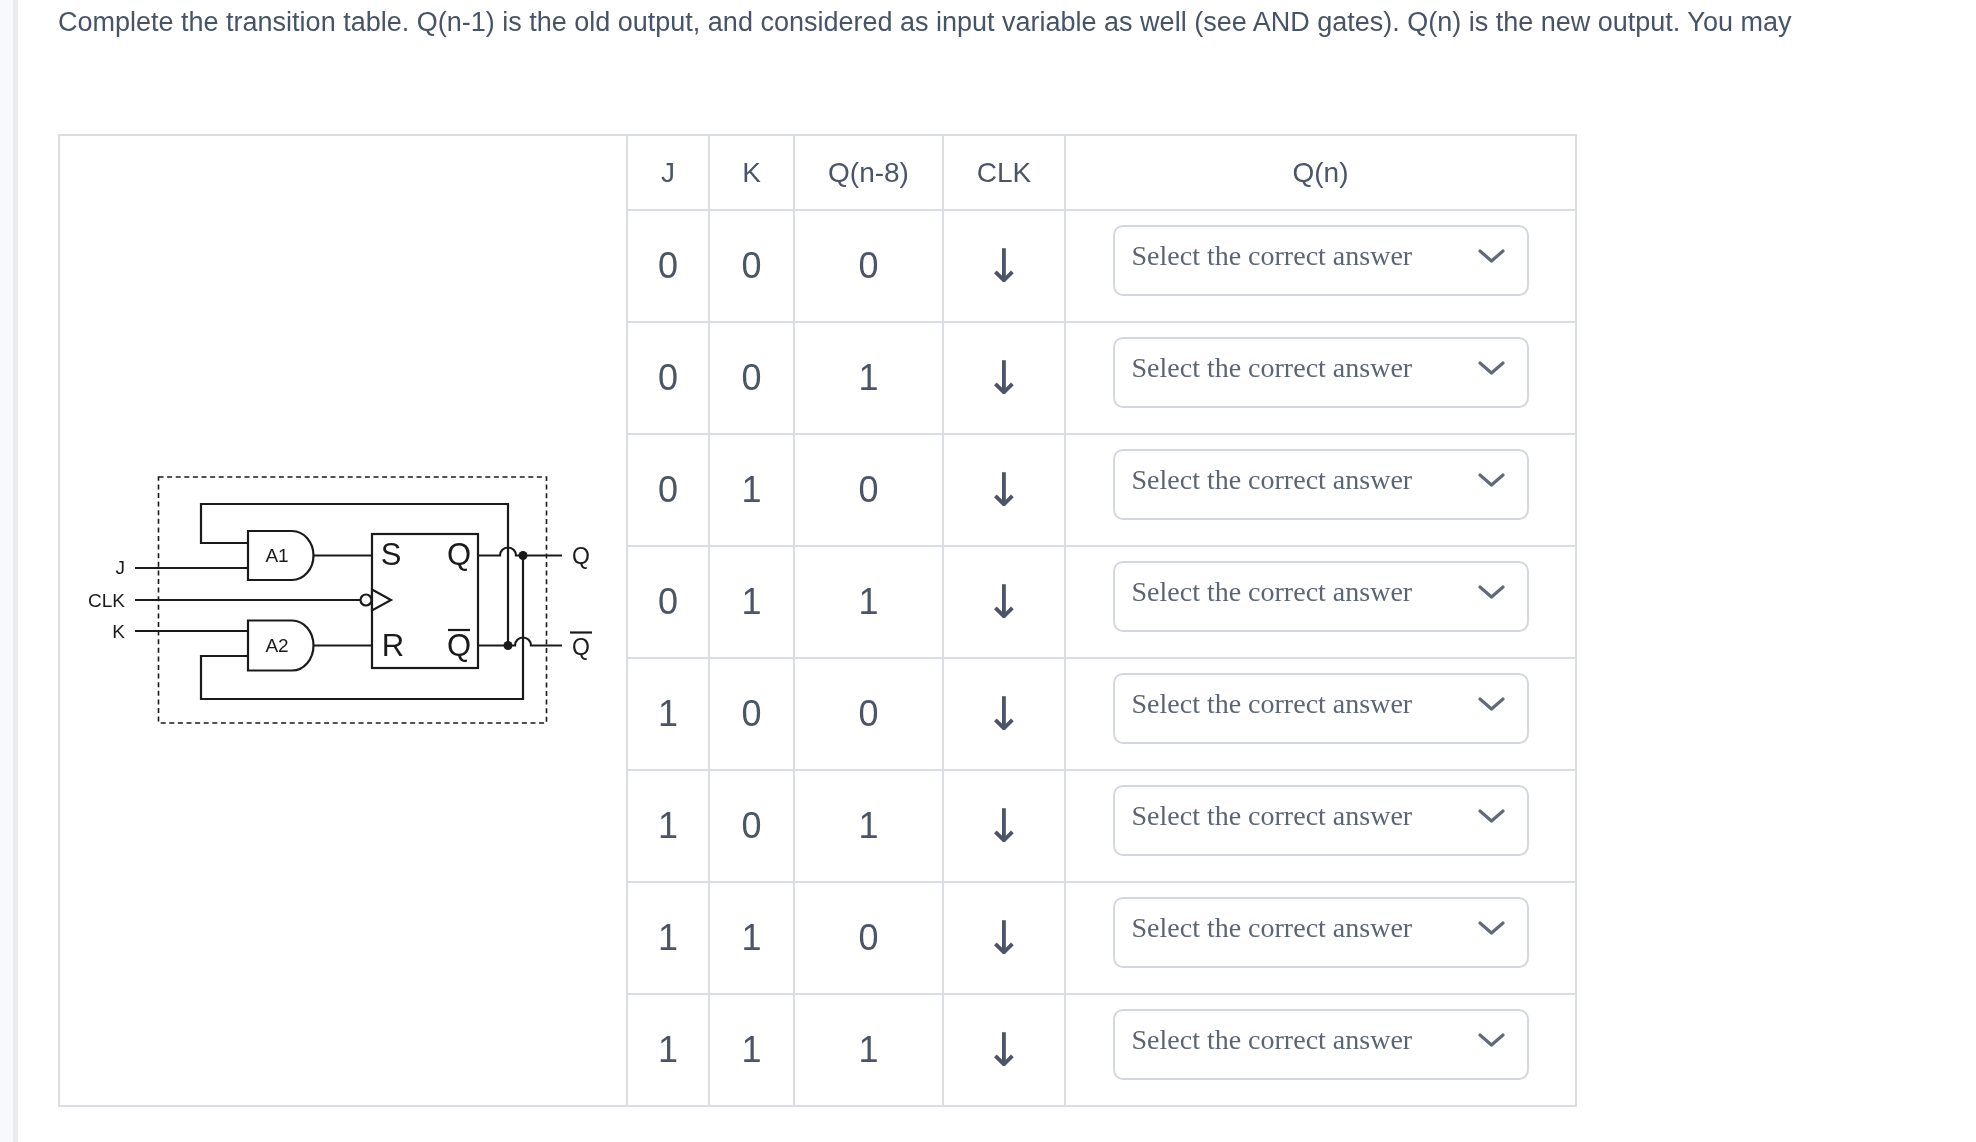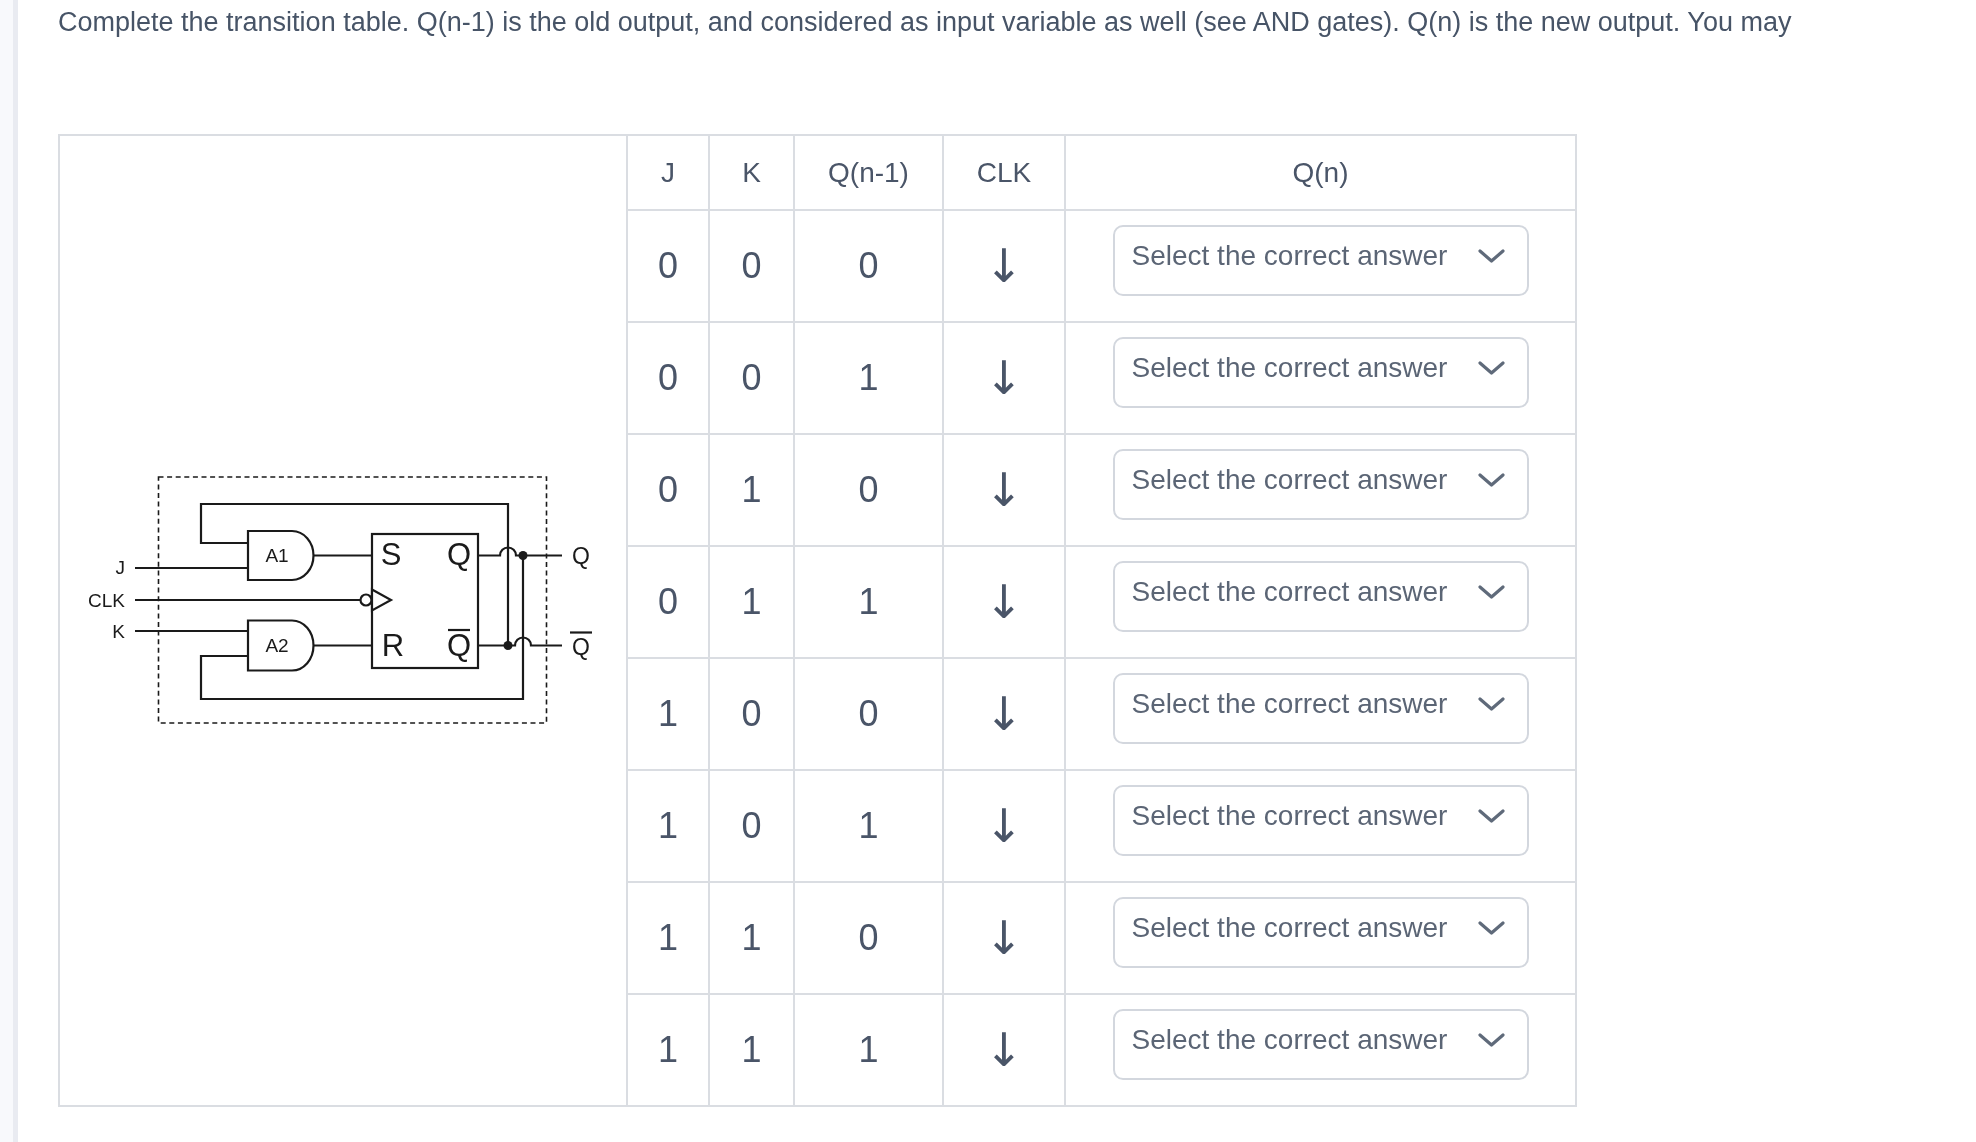--- a/index.html
+++ b/index.html
@@ -21,21 +21,21 @@
   .ttable tr.hdr { height:75px; }
   .ttable tr.datarow { height:112px; }
   .ttable th { font-size:28px; color:#4a5568; }
   .ttable td.val { font-size:36px; color:#4a5568; }
   .ttable td.clk { font-family:"DejaVu Sans",sans-serif; font-size:46px; color:#4a5568; }
   .ttable td.circuit-cell { position:relative; }
 
   .qn-select { position:relative; top:-6px; width:416px; height:71px; margin:0 auto;
                background:#fff; border:2px solid #d3d7de; border-radius:10px;
                display:flex; align-items:center; justify-content:space-between;
-               padding:0 22px 8px 17px; cursor:pointer; }
+               padding:0 22px 8px 17px; cursor:pointer;font-family:Liberation Serif, serif; }
   .qn-select .lbl { font-size:28px; color:#5b6575; white-space:nowrap; }
   .qn-select svg { flex:0 0 auto; }
 
   svg.circuit { position:absolute; left:20px; top:324px; }
   .circuit text { fill:#1a1a1a; font-family:"Liberation Sans","DejaVu Sans",sans-serif; }
   .circuit .wire { stroke:#1a1a1a; stroke-width:2.2; fill:none; }
   .circuit .shape { stroke:#1a1a1a; stroke-width:2.2; fill:#ffffff; }
   .circuit .dot { fill:#1a1a1a; stroke:none; }
   .circuit .dashed { stroke:#1a1a1a; stroke-width:1.6; fill:none; stroke-dasharray:5 3.6; }
   .circuit .slab { font-size:19px; font-weight:500; }
@@ -116,21 +116,21 @@
             <text class="slab" x="45" y="178" text-anchor="end">K</text>
             <text class="olab" x="501" y="104" text-anchor="middle">Q</text>
             <text class="olab" x="501" y="195" text-anchor="middle">Q</text>
             <path class="wire" d="M 490,172.5 H 512"></path>
           </g>
         </svg>
 
       </td>
       <th>J</th>
       <th>K</th>
-      <th>Q(n-1)</th>
+      <th>Q(n-8)</th>
       <th>CLK</th>
       <th>Q(n)</th>
     </tr>
 
     <tr class="datarow">
       <td class="val">0</td>
       <td class="val">0</td>
       <td class="val">0</td>
       <td class="clk">↓</td>
       <td>

